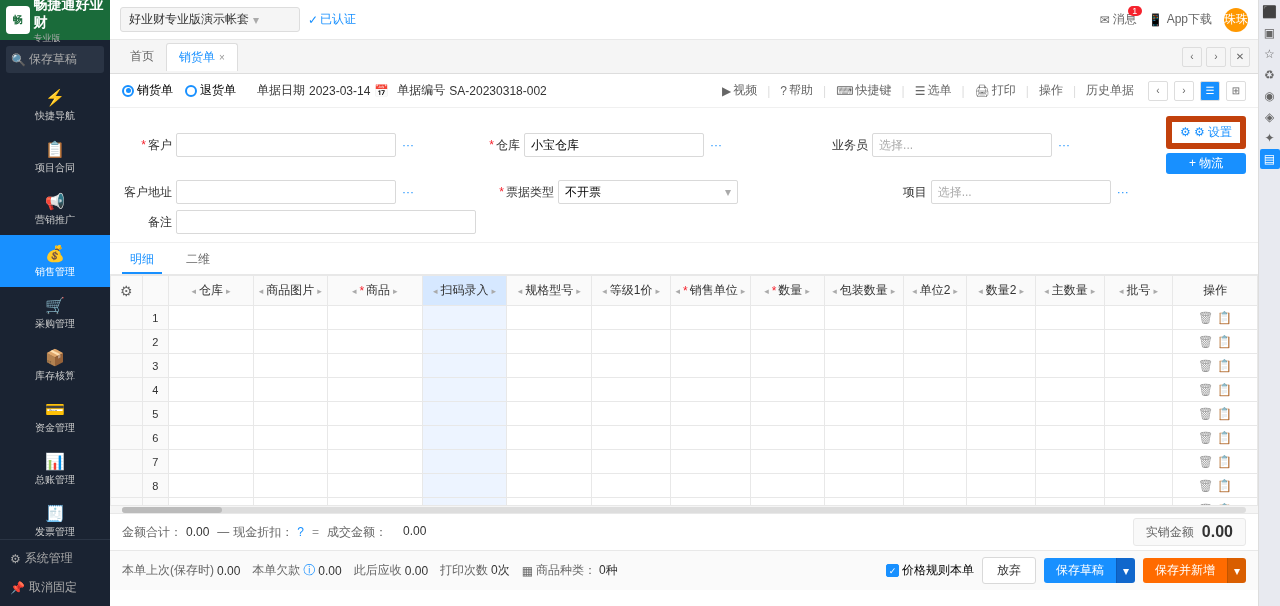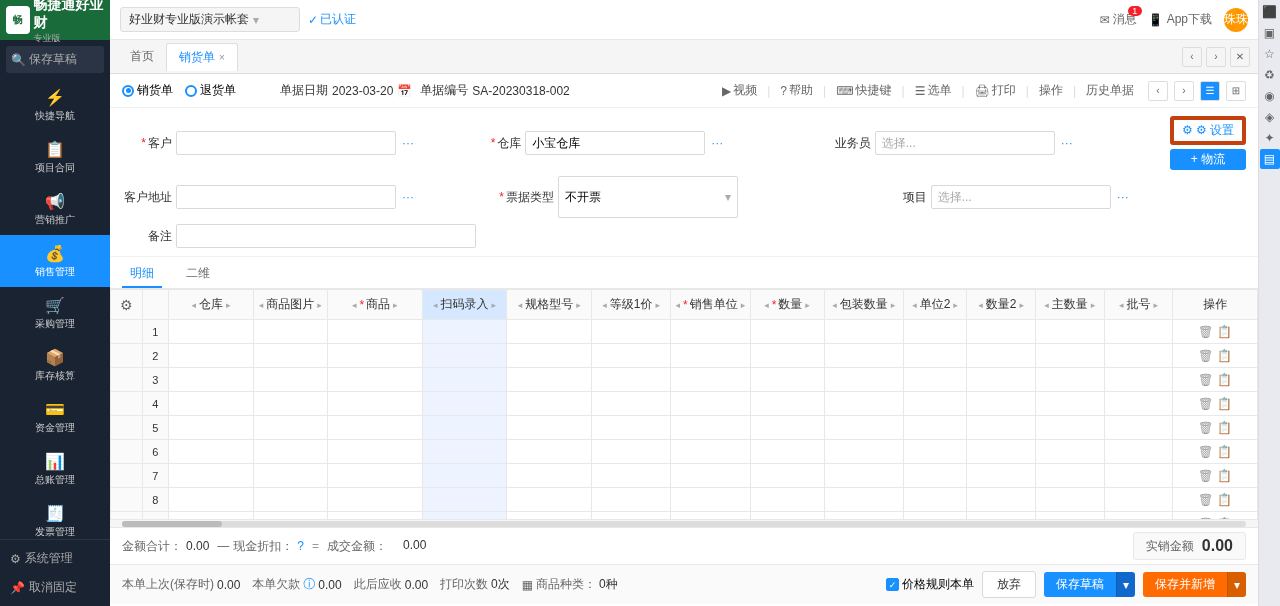--- a/index.html
+++ b/index.html
@@ -39,37 +39,37 @@
     .tabbar-controls { margin-left: auto; display: flex; gap: 4px; }
     .tabbar-ctrl-btn { background: none; border: 1px solid #ddd; border-radius: 2px; width: 20px; height: 20px; cursor: pointer; font-size: 10px; color: #666; display: flex; align-items: center; justify-content: center; }
 
     
     .form-area { background: #fff; padding: 0; flex: 1; display: flex; flex-direction: column; overflow: hidden; }
     .form-header { padding: 6px 12px; border-bottom: 1px solid #f0f0f0; display: flex; align-items: center; gap: 16px; }
     .radio-group { display: flex; gap: 12px; align-items: center; }
     .radio-item { display: flex; align-items: center; gap: 3px; cursor: pointer; }
     .radio-dot { width: 12px; height: 12px; border-radius: 50%; border: 2px solid #1890ff; display: flex; align-items: center; justify-content: center; }
     .radio-dot.checked::after { content: ''; width: 5px; height: 5px; background: #1890ff; border-radius: 50%; }
-    .bill-info { display: flex; align-items: center; gap: 8px; margin-left: 28px; color: #333; }
+    .bill-info { display: flex; align-items: center; gap: 8px; margin-left: 5px; color: #333; }
     .bill-info-item { display: flex; align-items: center; gap: 4px; }
     .bill-actions { margin-left: auto; display: flex; gap: 6px; align-items: center; }
     .action-btn { background: none; border: none; color: #666; font-size: 11px; cursor: pointer; display: flex; align-items: center; gap: 2px; padding: 2px 4px; }
     .action-separator { color: #ddd; }
 
     
     .form-fields { padding: 8px 12px; display: flex; flex-direction: column; gap: 6px; border-bottom: 1px solid #f0f0f0; }
     .form-row { display: flex; align-items: center; gap: 8px; }
     .field-group { display: flex; align-items: center; gap: 4px; flex: 1; }
     .field-label { color: #333; min-width: 50px; text-align: right; white-space: nowrap; }
     .field-label.required::before { content: '*'; color: #f5222d; margin-right: 2px; }
     .field-input { flex: 1; border: 1px solid #d9d9d9; border-radius: 2px; padding: 3px 6px; background: #fff; min-width: 120px; height: 24px; font-size: 12px; }
-    .field-select { flex: 1; border: 1px solid #d9d9d9; border-radius: 2px; padding: 20px 6px; background: #fff; height: 24px; font-size: 12px; display: flex; align-items: center; justify-content: space-between; }
+    .field-select { flex: 1; border: 1px solid #d9d9d9; border-radius: 2px; padding: 11px 6px; background: #fff; height: 24px; font-size: 12px; display: flex; align-items: center; justify-content: space-between; }
     .field-dots { color: #1890ff; cursor: pointer; margin-left: 2px; }
     .form-right-actions { display: flex; flex-direction: column; gap: 4px; margin-left: auto; }
-    .setup-btn { background: #fff; border: 4px solid #c2410c; color: #1890ff; border-radius: 3px; padding: 2px 8px; cursor: pointer; font-size: 11px; }
+    .setup-btn { background: #fff; border: 6px solid #c2410c; color: #1890ff; border-radius: 3px; padding: 2px 8px; cursor: pointer; font-size: 11px; }
     .add-btn { background: #1890ff; border: none; color: #fff; border-radius: 3px; padding: 2px 8px; cursor: pointer; font-size: 11px; }
 
     
     .table-tabs { display: flex; align-items: center; padding: 4px 12px 0; gap: 16px; border-bottom: 1px solid #e8e8e8; }
     .table-tab { padding: 4px 8px; cursor: pointer; color: #666; border-bottom: 2px solid transparent; }
     .table-tab.active { color: #1890ff; border-bottom: 2px solid #1890ff; }
     .data-table { width: 100%; border-collapse: collapse; table-layout: fixed; }
     .data-table th { background: #fafafa; border: 1px solid #e8e8e8; padding: 4px 6px; font-weight: 500; color: #333; font-size: 11px; white-space: nowrap; text-align: center; height: 30px; position: sticky; top: 0; z-index: 2; }
     .data-table td { border: 1px solid #e8e8e8; padding: 2px 4px; height: 24px; color: #333; font-size: 11px; }
     .row-num { color: #999; text-align: center; background: #fafafa; font-size: 11px; }
@@ -247,21 +247,21 @@
           <span>销货单</span>
         </div>
         <div class="radio-item">
           <div class="radio-dot"></div>
           <span>退货单</span>
         </div>
       </div>
       <div class="bill-info">
         <div class="bill-info-item">
           <span>单据日期</span>
-          <span style="color:#333;">2023-03-20</span>
+          <span style="color:#333;">2023-03-14</span>
           <span style="color:#1890ff;cursor:pointer;">📅</span>
         </div>
         <div class="bill-info-item">
           <span>单据编号</span>
           <span style="color:#333;">SA-20230318-002</span>
         </div>
       </div>
       <div class="bill-actions">
         <button class="action-btn">
           <span>▶</span>

